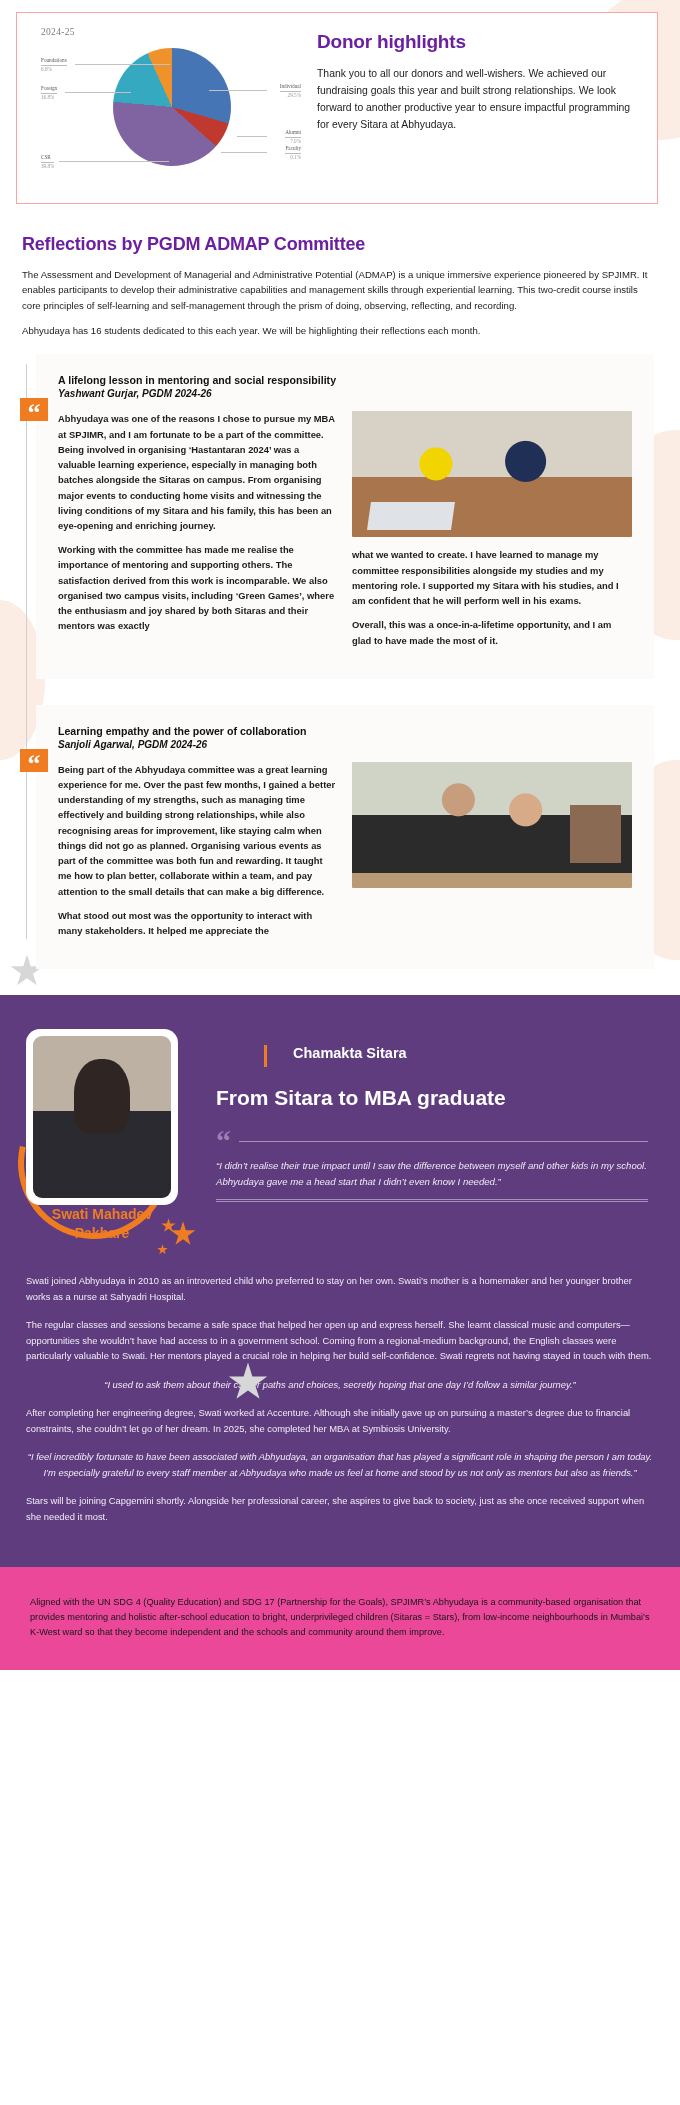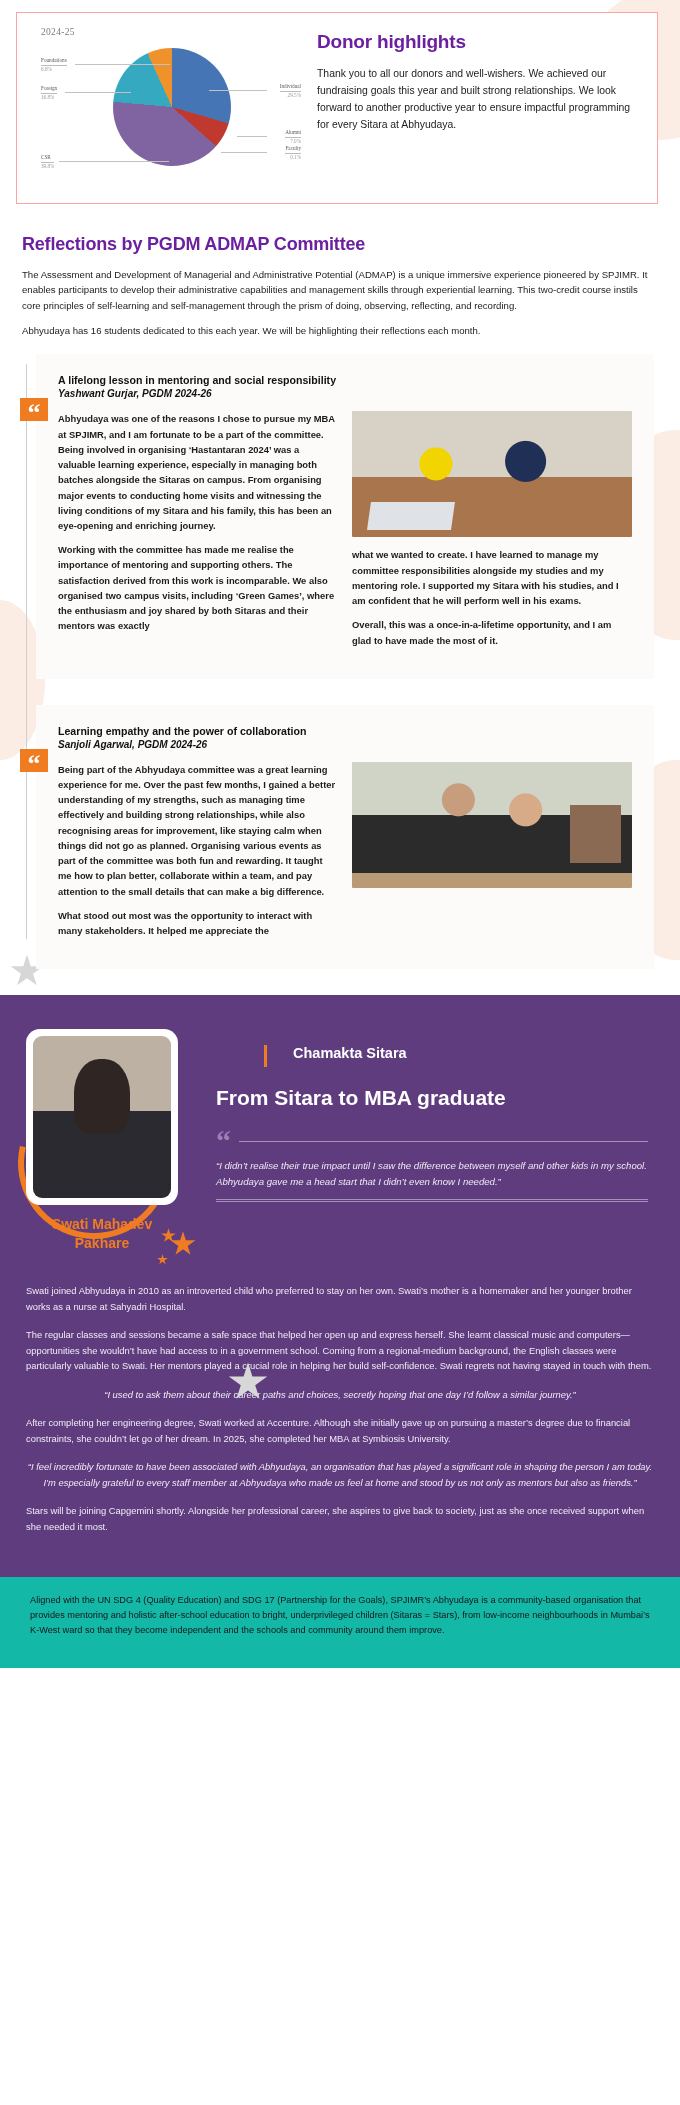--- a/index.html
+++ b/index.html
@@ -249,21 +249,20 @@
     z-index: 2;
   }
   .sitara-name {
     position: relative;
     z-index: 4;
     color: #f07c22;
     font-size: 14px;
     font-weight: bold;
     text-align: center;
     line-height: 1.35;
-    margin-top: 10px;
     width: 152px;
   }
   .orange-stars {
     position: absolute;
     right: -4px;
     bottom: -14px;
     width: 46px;
     height: 42px;
     z-index: 5;
   }
@@ -320,22 +319,22 @@
   .sitara-body p {
     color: #f1ecf5;
     font-size: 9.4px;
     line-height: 1.65;
     margin-bottom: 13px;
   }
   .sitara-body p.q { font-style: italic; text-align: center; }
 
   
   .footer {
-    background: #14b8a6;
-    padding: 16px 30px 30px 30px;
+    background: #ec4899;
+    padding: 28px 30px 30px 30px;
   }
   .footer p {
     font-size: 9.2px;
     line-height: 1.62;
     color: #16161a;
   }
 </style>
 </head>
 <body>
 

